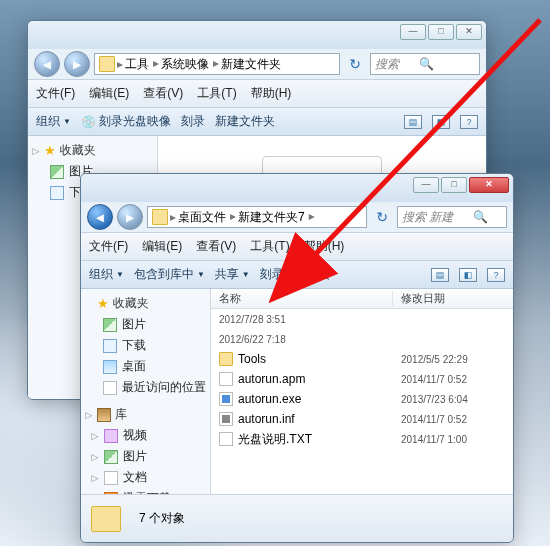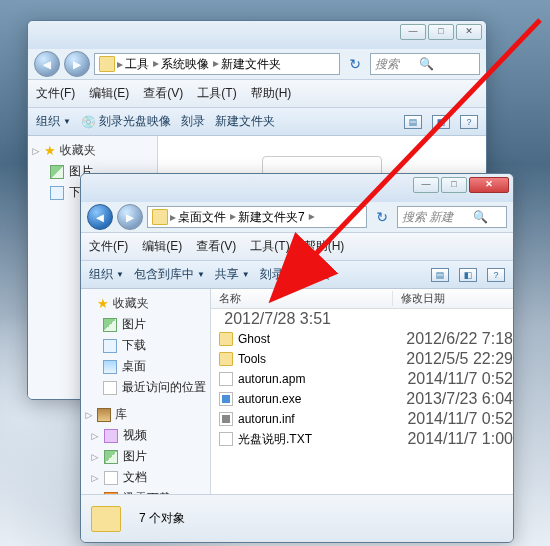--- a/index.html
+++ b/index.html
@@ -114,21 +114,21 @@
   .colhead {
     height:20px; background:linear-gradient(#fdfdfd,#f0f4f8);
     border-bottom:1px solid #d8dde2;
     display:flex; align-items:center; font-size:11px;color:#444;
   }
   .colhead .c1{flex:1;padding-left:8px;border-right:1px solid #e0e4e8;}
   .colhead .c2{width:120px;padding-left:8px;}
   .filelist { flex:1; overflow:auto;}
   .frow { display:flex;align-items:center;height:20px;}
   .frow .c1{flex:1;display:flex;align-items:center;gap:5px;padding-left:8px;}
-  .frow .c2{width:120px;padding-left:8px;color:#555;font-size:16px;text-align:right;}
+  .frow .c2{width:120px;padding-left:8px;color:#555;font-size:10px;}
   .preview { flex:1; background:#fff; display:flex;align-items:flex-start;justify-content:center;padding:20px;overflow:hidden;}
   .preview .paper { width:120px;height:140px;background:#fff;border:1px solid #ccc;border-radius:4px; }
 
   .status {
     height:48px; background:linear-gradient(#f2f6fa,#e0e9f2);
     border-top:1px solid #c8d3de;
     display:flex;align-items:center;gap:18px;padding:0 10px;text-align:center;
   }
   .status .bigfolder {
     width:30px;height:26px;background:#f8e29a;border:1px solid #d9b53a;border-radius:2px;flex-shrink:0;
@@ -340,24 +340,20 @@
     <div class="content">
       <div class="colhead">
         <div class="c1">名称</div>
         <div class="c2">修改日期</div>
       </div>
       <div class="filelist" id="filelist">
           <div class="frow">
             <div class="c2">2012/7/28 3:51</div>
           </div>
           <div class="frow">
-            <div class="c1">
-              <span class="ic folder"></span>
-              <span>Ghost</span>
-            </div>
             <div class="c2">2012/6/22 7:18</div>
           </div>
           <div class="frow">
             <div class="c1">
               <span class="ic folder"></span>
               <span>Tools</span>
             </div>
             <div class="c2">2012/5/5 22:29</div>
           </div>
           <div class="frow">

